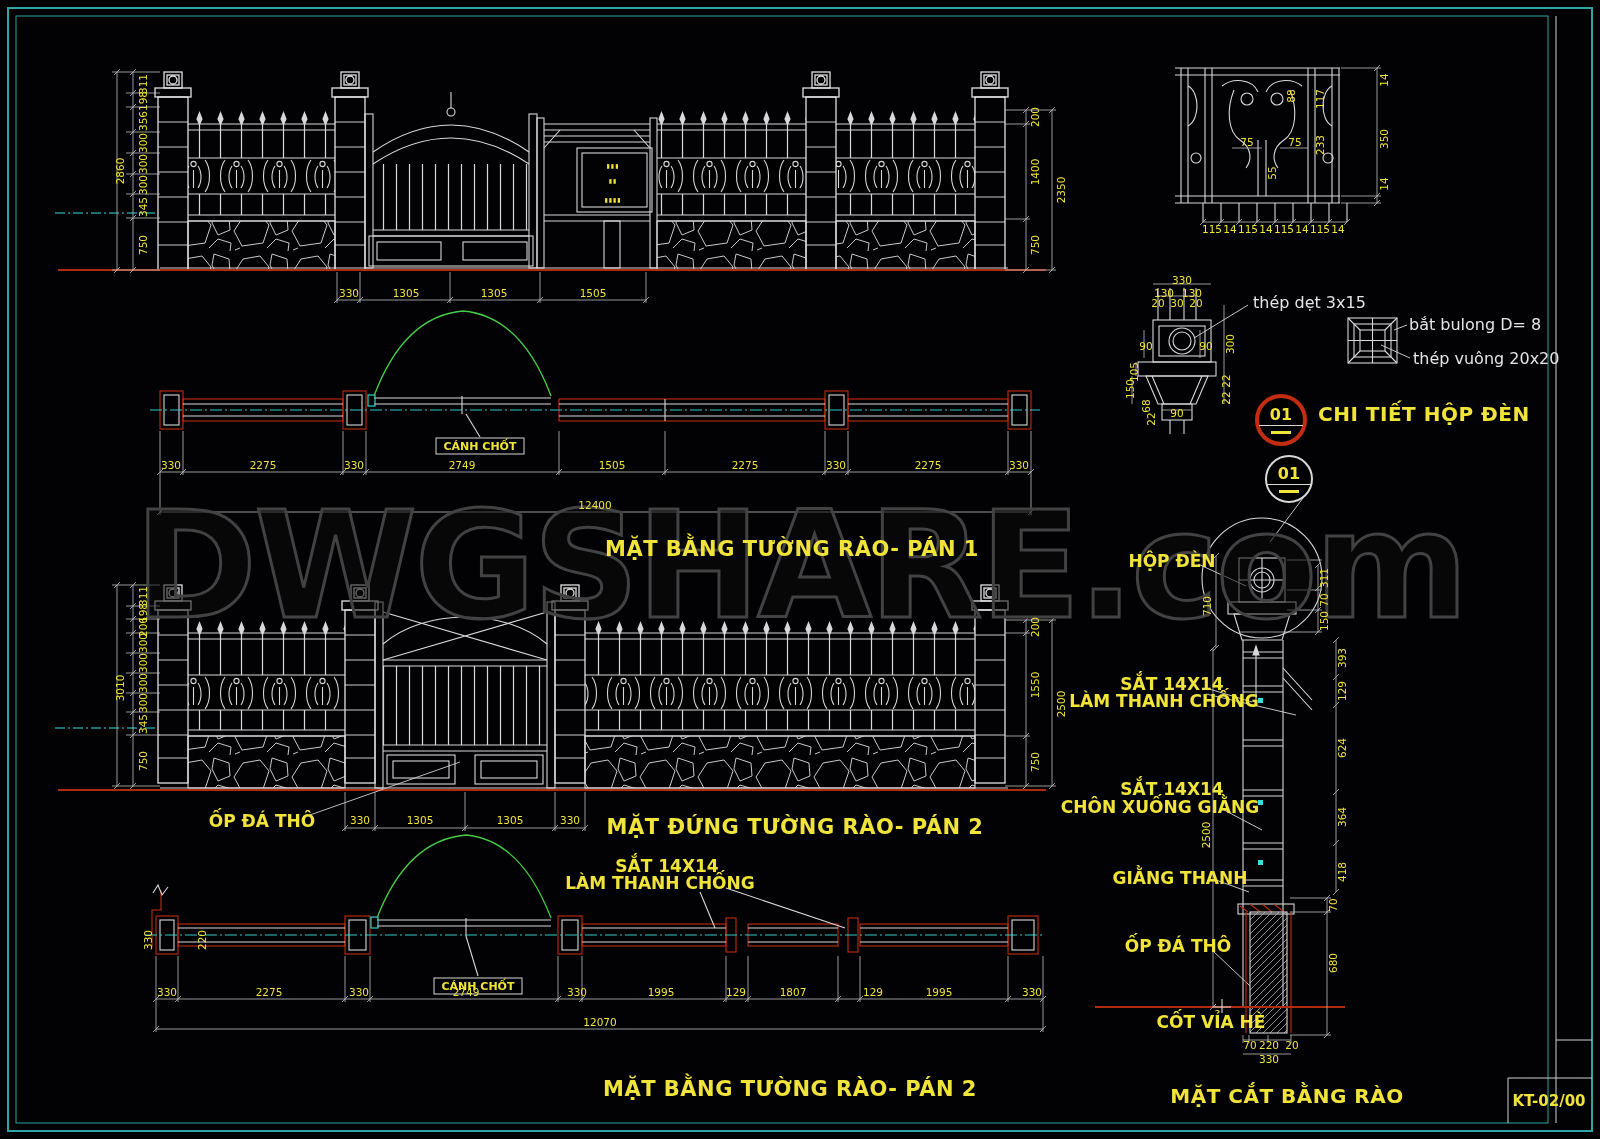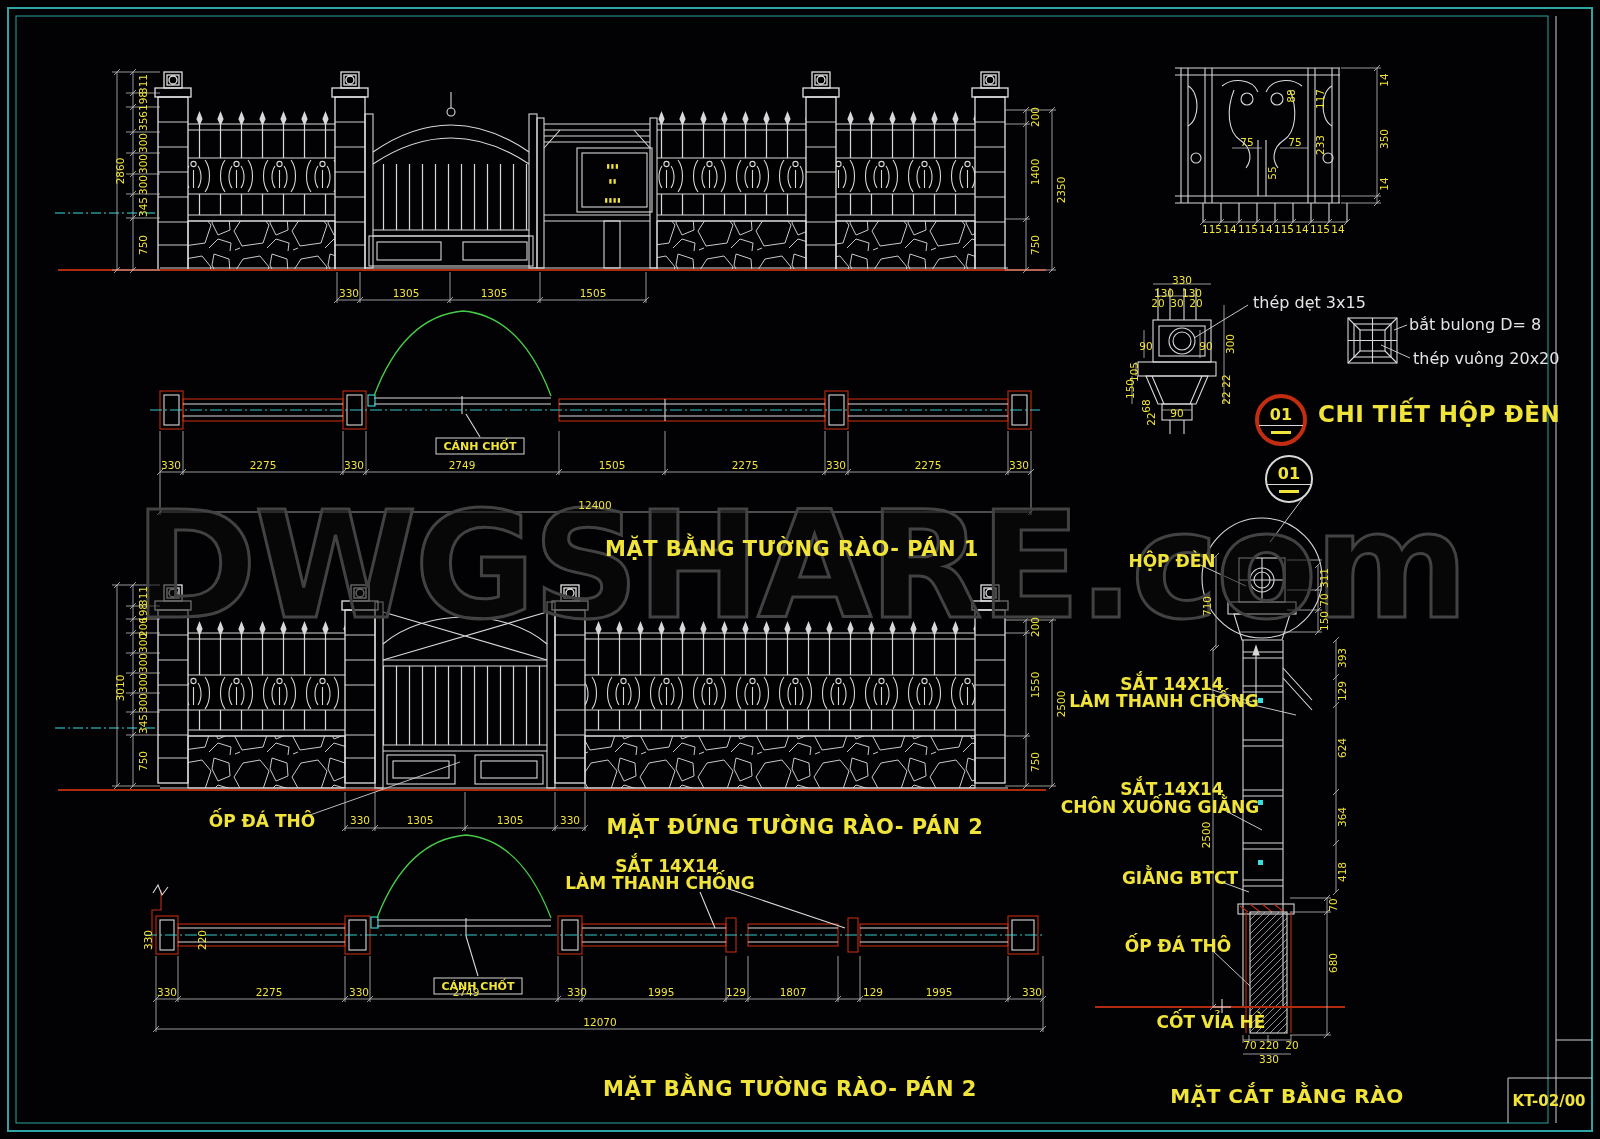--- a/index.html
+++ b/index.html
@@ -13,21 +13,21 @@
   .lbl{position:absolute;transform:translate(-50%,-50%);color:#f0e339;font-size:10.5px;
        line-height:1;white-space:nowrap;}
   .lbl.dr{transform:translate(-50%,-50%) rotate(-90deg);}
   .lbl.n{font-size:17px;font-weight:bold;}
   .lbl.w{color:#e4e4e4;font-size:16px;transform:translate(0,-50%);}
   .lbl.nb{font-size:11px;font-weight:bold;border:1px solid #d8d8d8;background:#000;
           padding:2px 7px;}
   .lbl.s{font-size:6px;letter-spacing:1px;}
   .title{position:absolute;z-index:4;transform:translate(-50%,-50%);color:#f0e339;
          font-weight:bold;font-size:21px;white-space:nowrap;letter-spacing:0.5px;}
-  .title.small{font-size:23px;transform:translate(0,-50%);}
+  .title.small{font-size:20px;transform:translate(0,-50%);}
   .sheetno{position:absolute;z-index:4;transform:translate(-50%,-50%);color:#f0e339;
            font-weight:bold;font-size:15px;white-space:nowrap;}
   .bubble{position:absolute;z-index:4;width:44px;height:44px;border-radius:50%;
           transform:translate(-50%,-50%);display:flex;flex-direction:column;
           align-items:center;justify-content:center;color:#f0e339;font-weight:bold;
           font-size:16px;background:#000;}
   .bubble .num{line-height:1;padding-bottom:2px;}
   .bubble .div{width:100%;height:1px;background:#d8d8d8;}
   .bubble .dash{width:20px;height:3px;background:#f0e339;margin-top:5px;}
   .bubble.red{border:4px solid #c22d12;}
@@ -485,21 +485,21 @@
       <div class="lbl dr" style="left: 1342px; top: 748px;">624</div>
       <div class="lbl dr" style="left: 1342px; top: 817px;">364</div>
       <div class="lbl dr" style="left: 1342px; top: 872px;">418</div>
       <div class="lbl dr" style="left: 1206px; top: 835px;">2500</div>
       <div class="lbl dr" style="left: 1333px; top: 905px;">70</div>
       <div class="lbl dr" style="left: 1333px; top: 963px;">680</div>
       <div class="lbl n" style="left: 1172px; top: 684px;">SẮT 14X14</div>
       <div class="lbl n" style="left: 1164px; top: 701px;">LÀM THANH CHỐNG</div>
       <div class="lbl n" style="left: 1172px; top: 789px;">SẮT 14X14</div>
       <div class="lbl n" style="left: 1160px; top: 807px;">CHÔN XUỐNG GIẰNG</div>
-      <div class="lbl n" style="left: 1180px; top: 878px;">GIẰNG BTCT</div>
+      <div class="lbl n" style="left: 1180px; top: 878px;">GIẰNG THANH</div>
       <div class="lbl n" style="left: 1178px; top: 946px;">ỐP ĐÁ THÔ</div>
       <div class="lbl n" style="left: 1211px; top: 1022px;">CỐT VỈA HÈ</div>
       <div class="lbl d" style="left: 1250px; top: 1045px;">70</div>
       <div class="lbl d" style="left: 1269px; top: 1045px;">220</div>
       <div class="lbl d" style="left: 1292px; top: 1045px;">20</div>
       <div class="lbl d" style="left: 1269px; top: 1059px;">330</div>
       <div class="lbl s" style="left: 613px; top: 166px;">▮▮▮</div>
       <div class="lbl s" style="left: 613px; top: 181px;">▮▮</div>
       <div class="lbl s" style="left: 613px; top: 200px;">▮▮▮▮</div>
     </div>

